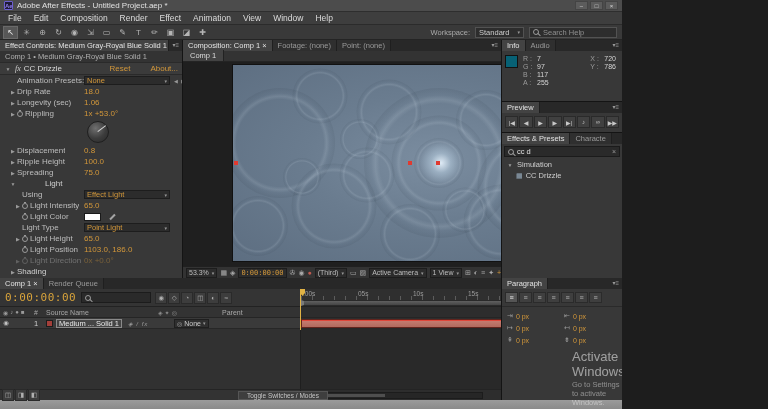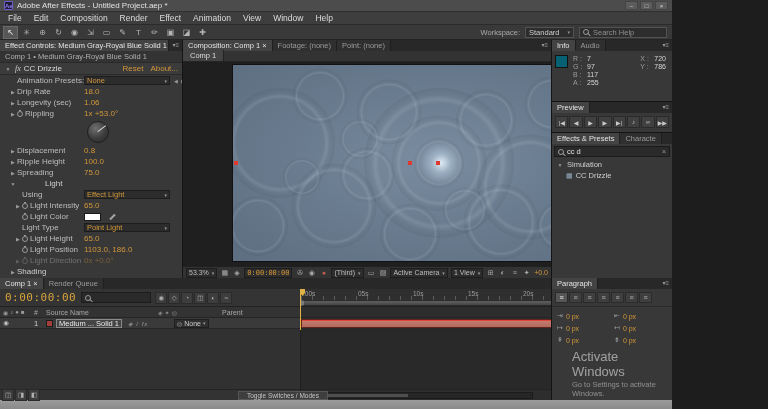--- a/index.html
+++ b/index.html
@@ -1,17 +1,17 @@
 <!DOCTYPE html>
 <html><head>
 <meta charset="utf-8">
 <style>
 *{margin:0;padding:0;box-sizing:border-box}
 html,body{width:768px;height:409px;overflow:hidden;background:#1d1d1d;font-family:"Liberation Sans",sans-serif}
-.window{position:relative;width:672px;height:409px;background:#a21caf;color:#c8c8c8;font-size:9px;overflow:hidden}
+.window{position:relative;width:622px;height:409px;background:#a21caf;color:#c8c8c8;font-size:9px;overflow:hidden}
 .titlebar{height:12px;background:#4c4c4c;display:flex;align-items:center;gap:4px;padding:0 4px;font-size:8px;color:#e0e0e0;border-bottom:1px solid #2e2e2e}
 .ae-icon{width:9px;height:9px;background:#1f1a38;color:#8f7ee8;font-size:6px;line-height:8px;text-align:center;border:1px solid #6b5fd0;border-radius:1px;font-weight:bold;flex:none}
 .title-text{white-space:nowrap}
 .win-btns{margin-left:auto;display:flex;gap:2px}
 .win-btn{width:13px;height:9px;background:#5c5c5c;border:1px solid #444;color:#ddd;font-size:6px;line-height:8px;text-align:center}
 .menubar{height:13px;background:#3e3e3e;display:flex;align-items:center;padding:0 2px;border-bottom:1px solid #2b2b2b}
 .menu-item{padding:0 6px;font-size:8.5px;color:#dcdcdc}
 .toolbar{height:15px;background:#393939;display:flex;align-items:center;padding:0 3px;border-bottom:1px solid #242424}
 .tools{display:flex;gap:1px}
 .tool{min-width:15px;height:13px;color:#b5b5b5;font-size:8px;display:flex;align-items:center;justify-content:center}
@@ -29,21 +29,21 @@
 .tab{height:11px;line-height:11px;padding:0 5px;background:#383838;border-right:1px solid #1f1f1f;white-space:nowrap}
 .tab.active{background:#434343;color:#e2e2e2}
 .tab.inactive{background:#2f2f2f;color:#9a9a9a}
 .panel-menu{margin-left:auto;padding:0 3px;color:#9a9a9a;font-size:6px;line-height:11px}
 .left-panel{width:182px;background:#383838;display:flex;flex-direction:column;flex:none}
 .ec-tab{max-width:170px;overflow:hidden}
 .breadcrumb{height:12px;line-height:12px;padding-left:5px;font-size:7.5px;color:#b0b0b0;background:#333;border-bottom:1px solid #2a2a2a;white-space:nowrap;overflow:hidden}
 .fx-header{height:12px;display:flex;align-items:center;gap:3px;padding:0 4px;background:#3b3b3b;border-bottom:1px solid #2a2a2a;font-size:8px}
 .fx-badge{font-style:italic;font-family:"Liberation Serif",serif;color:#cfcfcf;font-size:8px}
 .fx-name{color:#dadada}
-.fx-links{margin-left:auto;display:flex;gap:7px}
+.fx-links{margin-left:auto;display:flex;gap:20px}
 .link{color:#d2973a}
 .fx-rows{flex:1;background:#383838;overflow:hidden}
 .fx-row{height:11px;display:flex;align-items:center;position:relative;font-size:8px;color:#bdbdbd;white-space:nowrap}
 .fx-row.disabled{opacity:.42}
 .dial-row{height:26px}
 .twirl{width:8px;font-size:5px;color:#9a9a9a;flex:none;text-align:center}
 .sw{position:relative;width:6px;height:6px;border:1px solid #999;border-radius:50%;margin-right:2px;flex:none}
 .sw::before{content:"";position:absolute;top:-2px;left:1px;width:2px;height:1px;background:#999}
 .plbl{overflow:hidden}
 .glbl{color:#d0d0d0}

